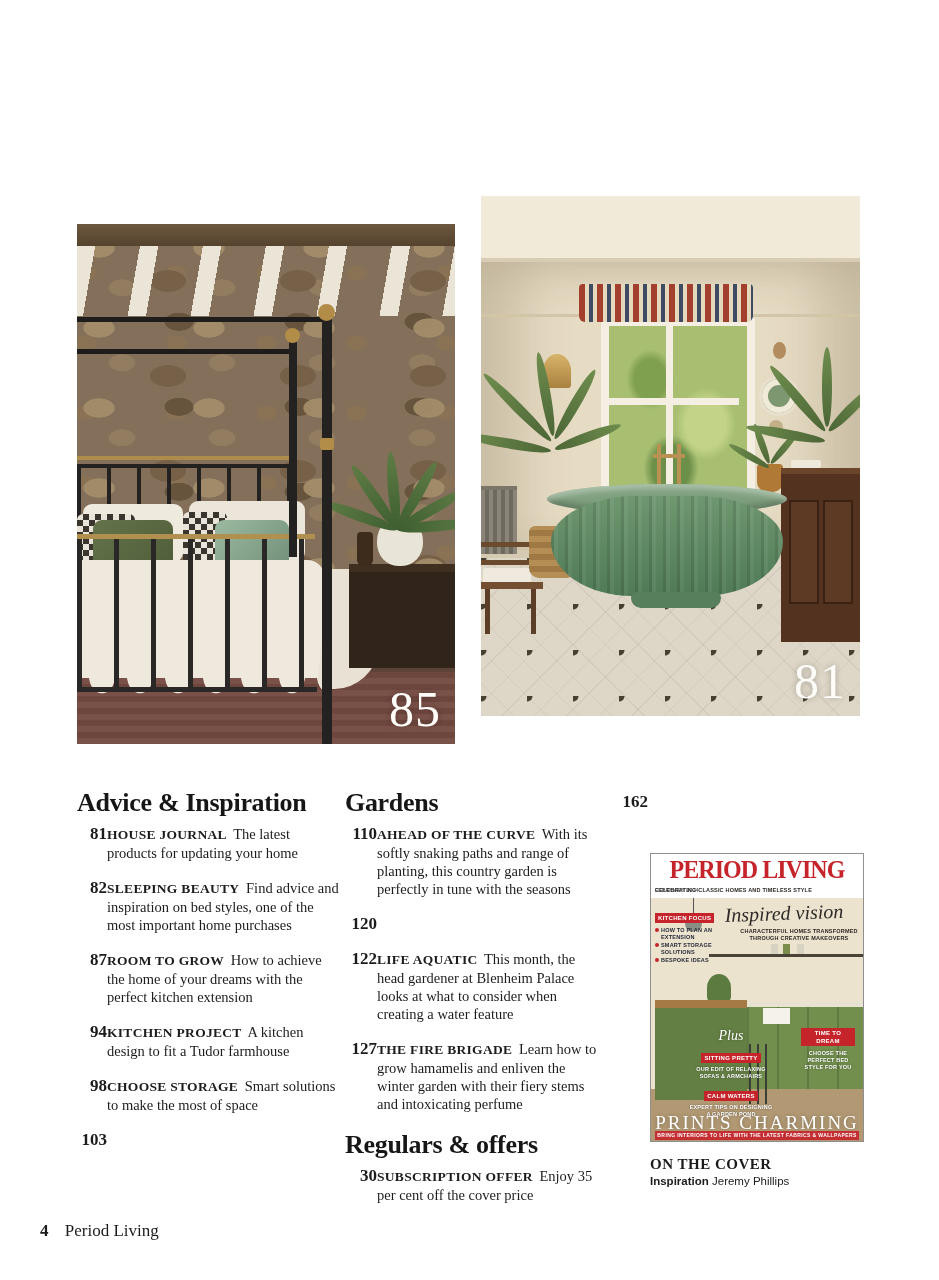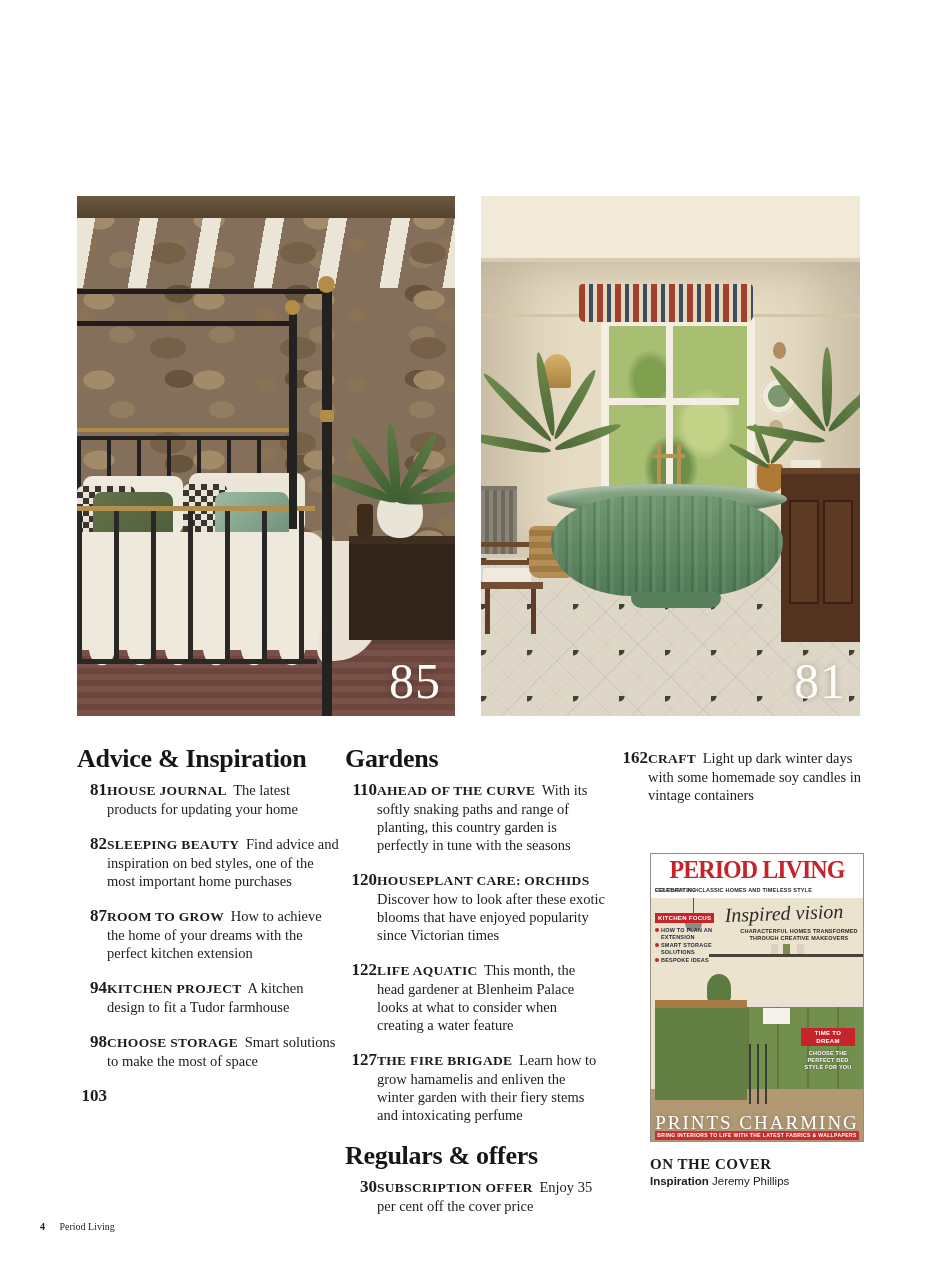--- a/index.html
+++ b/index.html
@@ -1,21 +1,21 @@
 <!DOCTYPE html>
 <html><head>
 <meta charset="utf-8">
 <style>
   html,body{margin:0;padding:0;background:#ffffff;}
   .page{position:relative;width:939px;height:1280px;background:#fff;overflow:hidden;
         font-family:"Liberation Serif","DejaVu Serif",serif;color:#1c1c1c;}
 
   
   .photo{position:absolute;top:196px;height:520px;margin:0;overflow:hidden;}
-  .photo-left{left:77px;width:378px;}
+  .photo-left{left:77px;width:378px;margin-top:28px;}
   .photo-right{left:481px;width:379px;}
   .photo *{position:absolute;}
   .photo-num{font-family:"Liberation Serif",serif;color:#fdfcf8;font-size:50px;line-height:1;
              right:14px;bottom:10px;letter-spacing:1px;text-shadow:0 0 6px rgba(0,0,0,.25);}
 
   
   .stone-wall{inset:0;background-color:#84705a;
     background-image:
       radial-gradient(26px 16px at 20% 30%, rgba(163,140,105,.95) 58%, transparent 62%),
       radial-gradient(30px 18px at 70% 60%, rgba(117,95,70,.95) 58%, transparent 62%),
@@ -116,21 +116,21 @@
   .tap-bar{left:172px;top:258px;width:32px;height:4px;background:#b99253;}
   .bath-rim{left:66px;top:288px;width:240px;height:30px;border-radius:50%;
     background:#7fa07e;box-shadow:inset 0 4px 6px rgba(255,255,255,.4), inset 0 -4px 6px rgba(0,0,0,.25);}
   .bath-body{left:70px;top:300px;width:232px;height:100px;
     border-radius:50% 50% 46% 46% / 60px 60px 72px 72px;
     background:linear-gradient(#6f9770,#4f7a55);
     background-image:repeating-linear-gradient(90deg,rgba(0,0,0,.10) 0 3px,rgba(255,255,255,.06) 3px 7px,transparent 7px 14px),linear-gradient(#6f9770,#4f7a55);}
   .bath-base{left:150px;top:396px;width:90px;height:16px;border-radius:6px 6px 10px 10px;background:#577f5c;}
 
   
-  .toc-col{position:absolute;}
+  .toc-col{position:absolute;margin-top:44px;}
   .col1{left:77px;top:744px;width:262px;}
   .col2{left:345px;top:744px;width:260px;}
   .col3{left:612px;top:749px;width:250px;}
   h2.section{font-size:26px;font-weight:700;margin:0 0 7px;letter-spacing:-.3px;color:#161616;}
   h2.regulars{margin-top:9px;}
   .toc-item{display:flex;margin-bottom:17px;}
   .num{flex:none;width:30px;font-weight:700;font-size:17px;line-height:18px;text-align:right;}
   .col2 .num{width:32px;}
   .col3 .num{width:36px;}
   .entry{margin:0;font-size:14.5px;line-height:18px;}
@@ -186,21 +186,21 @@
   .coverline{left:0;right:0;top:214px;text-align:center;font-family:"Liberation Serif",serif;
     font-size:19px;color:#fff;letter-spacing:2px;text-shadow:0 0 4px rgba(0,0,0,.3);}
   .coverline-sub{left:4px;right:4px;top:233px;height:9px;background:rgba(197,36,43,.92);
     color:#fff;font-size:5px;font-weight:700;text-align:center;line-height:9px;letter-spacing:.4px;}
 
   
   .on-cover{position:absolute;left:650px;top:1156px;width:212px;text-align:left;}
   .otc-heading{font-weight:700;font-size:15px;letter-spacing:.5px;}
   .otc-credit{font-family:"Liberation Sans",sans-serif;font-size:11.5px;margin-top:2px;color:#1c1c1c;}
   .otc-credit b{font-weight:700;}
-  .folio{position:absolute;left:40px;top:1221px;font-size:10px;}
+  .folio{position:absolute;left:40px;top:1221px;font-size:17px;}
   .folio b{margin-right:12px;}
 </style>
 </head>
 <body>
 
 <div class="page">
 
   <figure class="photo photo-left">
     <div class="stone-wall"></div>
     <div class="top-beam"></div>
@@ -327,41 +327,39 @@
   </div>
 
   <div class="toc-col col2">
     <h2 class="section">Gardens</h2>
     <div class="toc-item">
       <span class="num">110</span>
       <p class="entry"><b class="t">AHEAD OF THE CURVE</b> <span>With its softly snaking paths and range of planting, this country garden is perfectly in tune with the seasons</span></p>
     </div>
     <div class="toc-item">
       <span class="num">120</span>
-      <p class="entry"><b class="t">HOUSEPLANT CARE: ORCHIDS</b> <span>Discover how to look after these exotic blooms that have enjoyed popularity since Victorian times</span></p>
     </div>
     <div class="toc-item">
       <span class="num">122</span>
       <p class="entry"><b class="t">LIFE AQUATIC</b> <span>This month, the head gardener at Blenheim Palace looks at what to consider when creating a water feature</span></p>
     </div>
     <div class="toc-item">
       <span class="num">127</span>
       <p class="entry"><b class="t">THE FIRE BRIGADE</b> <span>Learn how to grow hamamelis and enliven the winter garden with their fiery stems and intoxicating perfume</span></p>
     </div>
     <h2 class="section regulars">Regulars &amp; offers</h2>
     <div class="toc-item">
       <span class="num">30</span>
       <p class="entry"><b class="t">SUBSCRIPTION OFFER</b> <span>Enjoy 35 per cent off the cover price</span></p>
     </div>
   </div>
 
   <div class="toc-col col3">
     <div class="toc-item">
       <span class="num">162</span>
-      <p class="entry"><b class="t">CRAFT</b> <span>Light up dark winter days with some homemade soy candles in vintage containers</span></p>
     </div>
   </div>
 
   <div class="cover">
     <div class="masthead">
       <div class="mh-title">PERIOD LIVING</div>
       <div class="mh-row">
         <span class="mh-tagline">CELEBRATING CLASSIC HOMES AND TIMELESS STYLE</span>
         <span class="mh-issue">FEBRUARY 2024</span>
       </div>
@@ -392,20 +390,27 @@
               <span>SMART STORAGE SOLUTIONS</span>
             </li>
           <li>
               <i class="dot"></i>
               <span>BESPOKE IDEAS</span>
             </li>
         </ul>
       </div>
       <div class="script-line">Inspired vision</div>
       <div class="feature-sub">CHARACTERFUL HOMES TRANSFORMED THROUGH CREATIVE MAKEOVERS</div>
+      <div class="plus">
+        <span class="plus-word">Plus</span>
+        <span class="tag">SITTING PRETTY</span>
+        <span class="plus-text">OUR EDIT OF RELAXING SOFAS &amp; ARMCHAIRS</span>
+        <span class="tag">CALM WATERS</span>
+        <span class="plus-text">EXPERT TIPS ON DESIGNING A GARDEN POND</span>
+      </div>
       <div class="side-item">
         <span class="tag">TIME TO DREAM</span>
         <span class="side-text">CHOOSE THE PERFECT BED STYLE FOR YOU</span>
       </div>
       <div class="coverline">PRINTS CHARMING</div>
       <div class="coverline-sub">BRING INTERIORS TO LIFE WITH THE LATEST FABRICS &amp; WALLPAPERS</div>
     </div>
   </div>
 
   <div class="on-cover">

